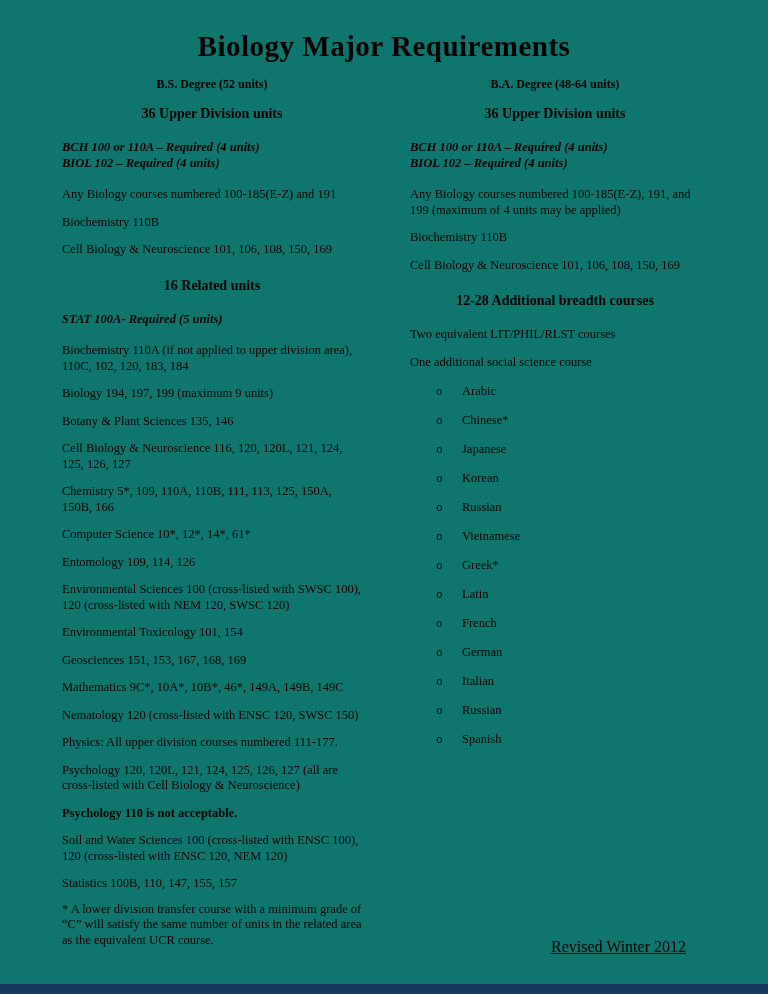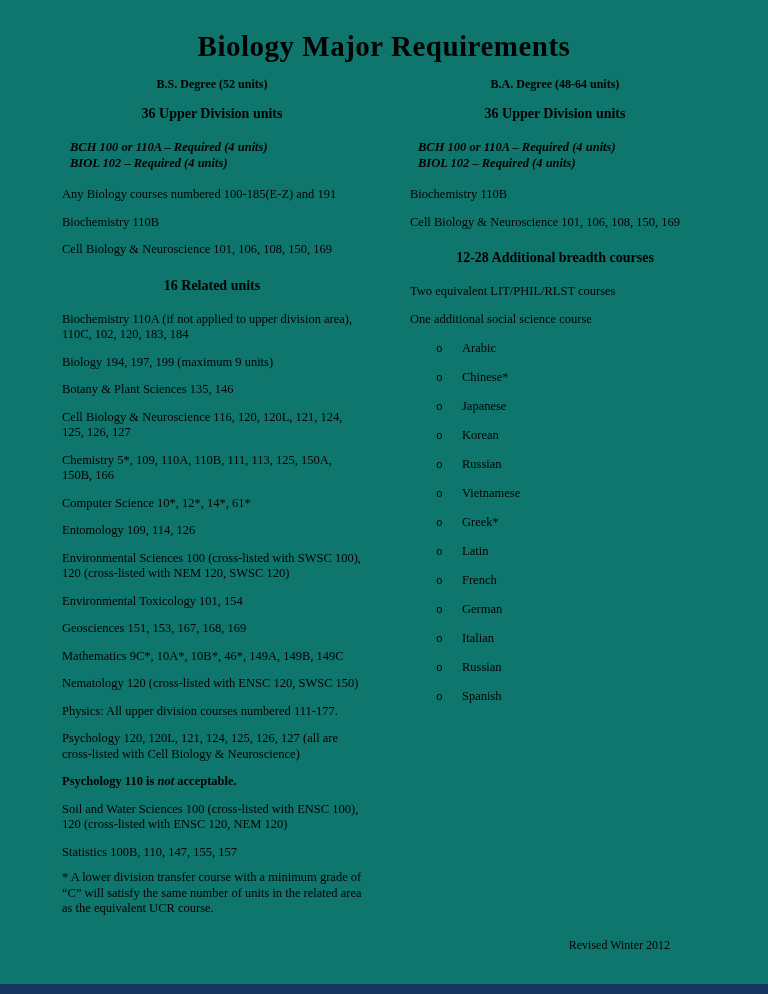--- a/index.html
+++ b/index.html
@@ -40,52 +40,53 @@
     font-size:14px;
     font-weight:bold;
     margin:14px 0 18px 0;
   }
   .section-heading {
     text-align:center;
     font-size:14px;
     font-weight:bold;
     margin:20px 0 18px 0;
   }
-  .req-block { margin:0 0 16px 8px; }
+  .req-block { margin:0 0 16px 0; }
   .req-line {
     font-size:12.5px;
     font-weight:bold;
     font-style:italic;
     line-height:1.25;
   }
   .para {
     font-size:12.5px;
     line-height:1.24;
     margin:12px 0 8px 0;
   }
   .para.bold { font-weight:bold; }
-  .para.bold .ital { font-style:italic; }
+  .para.bold .ital { }
   .note { font-size:12.5px; line-height:1.24; margin:10px 0 0 0; }
   .lang-list { margin:14px 0 6px 0; }
   .lang-row {
     display:flex;
     align-items:baseline;
     margin:0 0 14px 26px;
   }
   .lang-bullet {
     font-family:"Liberation Mono", monospace;
     font-size:11px;
     width:26px;
     flex:0 0 26px;
   }
   .lang-label { font-size:12.5px; }
   .footer-note {
     position:absolute;
-    right:98px; top:938px;
-    font-size:12px;
+    right:82px; top:938px;
+    font-size:16px;
+    text-decoration:underline;
   }
   .bottom-bar {
     position:absolute;
     left:0; bottom:0;
     width:100%; height:10px;
     background:#17365d;
   }
 </style>
 </head>
 <body>
@@ -106,20 +107,23 @@
         <div class="req-line">BCH 100 or 110A – Required (4 units)</div>
         <div class="req-line">BIOL 102 – Required (4 units)</div>
       </div>
 
       <div class="para">Any Biology courses numbered 100-185(E-Z) and 191</div>
       <div class="para">Biochemistry 110B</div>
       <div class="para">Cell Biology &amp; Neuroscience 101, 106, 108, 150, 169</div>
 
       <div class="section-heading">16 Related units</div>
 
+      <div class="req-block">
+        <div class="req-line">STAT 100A- Required (5 units)</div>
+      </div>
 
       <div class="para">Biochemistry 110A (if not applied to upper division area), 110C, 102, 120, 183, 184</div>
       <div class="para">Biology 194, 197, 199 (maximum 9 units)</div>
       <div class="para">Botany &amp; Plant Sciences 135, 146</div>
       <div class="para">Cell Biology &amp; Neuroscience 116, 120, 120L, 121, 124, 125, 126, 127</div>
       <div class="para">Chemistry 5*, 109, 110A, 110B, 111, 113, 125, 150A, 150B, 166</div>
       <div class="para">Computer Science 10*, 12*, 14*, 61*</div>
       <div class="para">Entomology 109, 114, 126</div>
       <div class="para">Environmental Sciences 100 (cross-listed with SWSC 100), 120 (cross-listed with NEM 120, SWSC 120)</div>
       <div class="para">Environmental Toxicology 101, 154</div>
@@ -139,20 +143,21 @@
 
     <div class="col-right">
       <div class="degree-heading">B.A. Degree (48-64 units)</div>
       <div class="sub-heading">36 Upper Division units</div>
 
       <div class="req-block">
         <div class="req-line">BCH 100 or 110A – Required (4 units)</div>
         <div class="req-line">BIOL 102 – Required (4 units)</div>
       </div>
 
+      <div class="para">Any Biology courses numbered 100-185(E-Z), 191, and 199 (maximum of 4 units may be applied)</div>
       <div class="para">Biochemistry 110B</div>
       <div class="para">Cell Biology &amp; Neuroscience 101, 106, 108, 150, 169</div>
 
       <div class="section-heading">12-28 Additional breadth courses</div>
 
       <div class="para">Two equivalent LIT/PHIL/RLST courses</div>
       <div class="para">One additional social science course</div>
 
       <div class="lang-list">
         <div class="lang-row">

